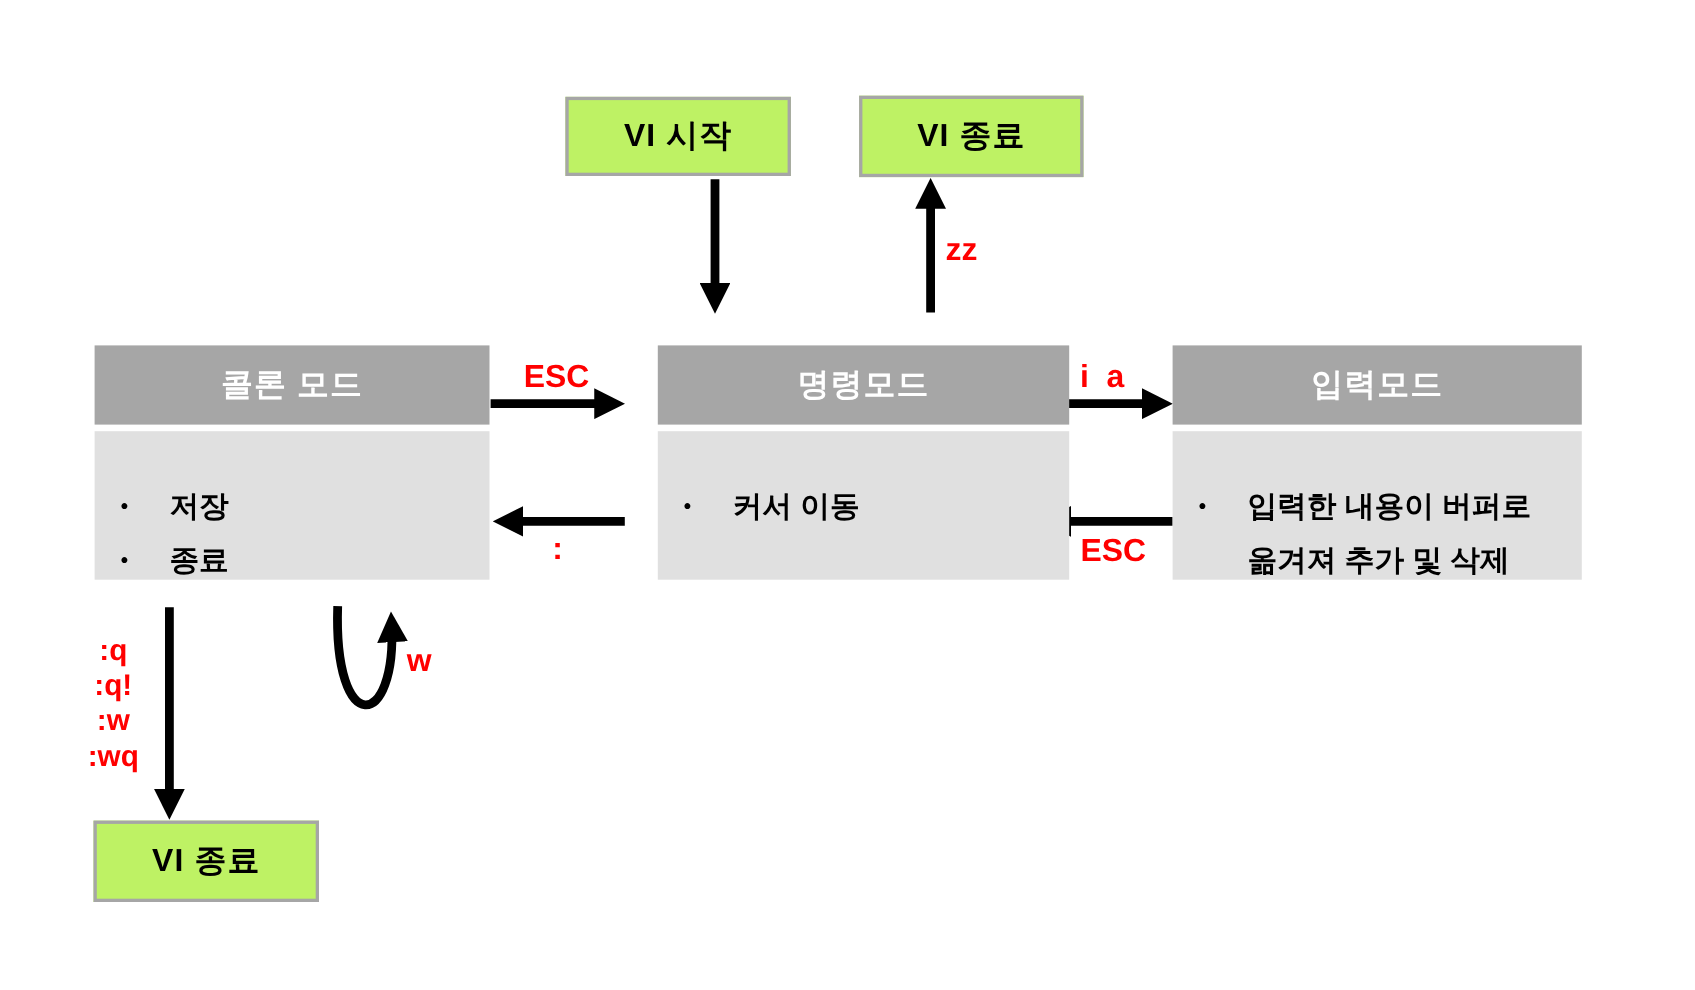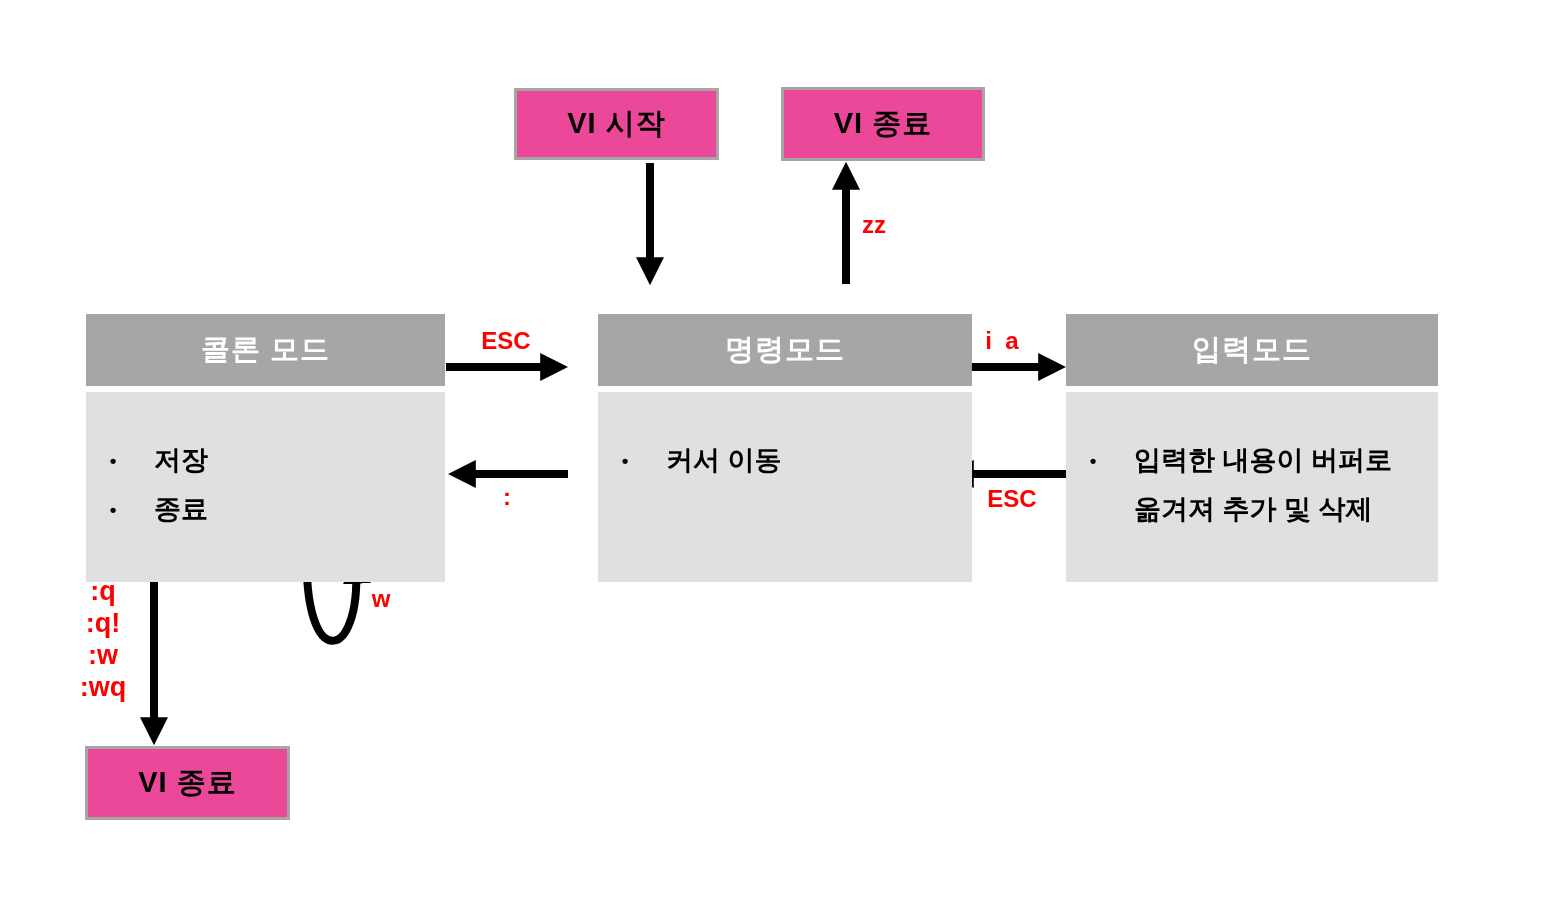--- a/index.html
+++ b/index.html
@@ -13,21 +13,21 @@
   }
   svg.edges {
     position: absolute;
     left: 0; top: 0;
     width: 1541px; height: 900px;
     pointer-events: none;
   }
   
   .term-box {
     position: absolute;
-    background: #ec4899;
+    background: #bef264;
     border: 3px solid #a6a6a6;
     box-sizing: border-box;
     display: flex;
     align-items: center;
     justify-content: center;
     font-size: 29px;
     font-weight: bold;
     color: #000000;
     letter-spacing: 1px;
   }
@@ -39,21 +39,21 @@
     color: #ffffff;
     font-size: 29px;
     font-weight: bold;
     display: flex;
     align-items: center;
     justify-content: center;
     letter-spacing: 1px;
   }
   .mode-body {
     margin-top: 6px;
-    height: 190px;
+    height: 135px;
     background: #e0e0e0;
     box-sizing: border-box;
     padding-top: 44px;
   }
   .bullet-row {
     display: flex;
     align-items: flex-start;
     color: #000000;
     font-size: 27px;
     font-weight: bold;
@@ -69,21 +69,21 @@
   .bullet-dot::before { content: "\2022"; }
   .bullet-text {
     margin-left: 28px;
     white-space: pre-line;
   }
   
   .edge-label {
     position: absolute;
     color: #ff0000;
     font-weight: bold;
-    font-size: 24px;
+    font-size: 29px;
     text-align: center;
     white-space: pre;
     line-height: 1.1;
   }
   .quit-label {
     font-size: 27px;
     line-height: 32px;
     white-space: pre-line;
   }
 </style>

